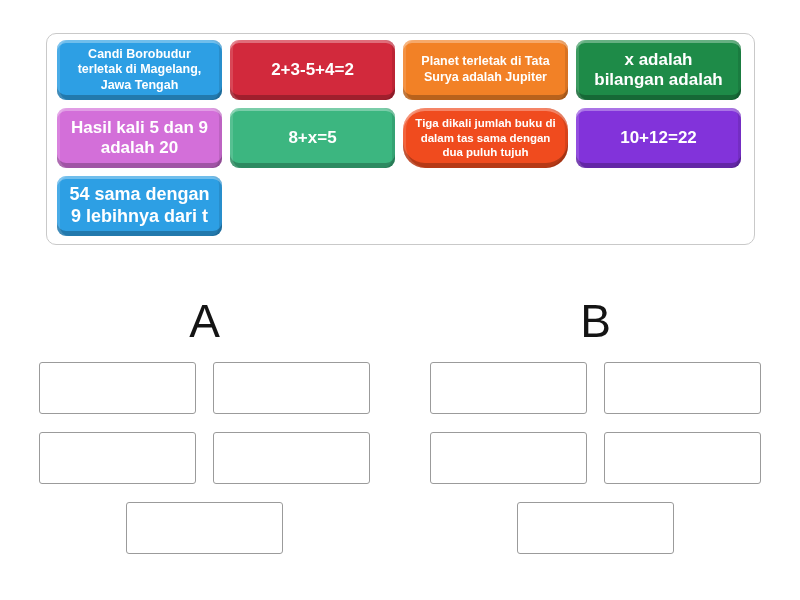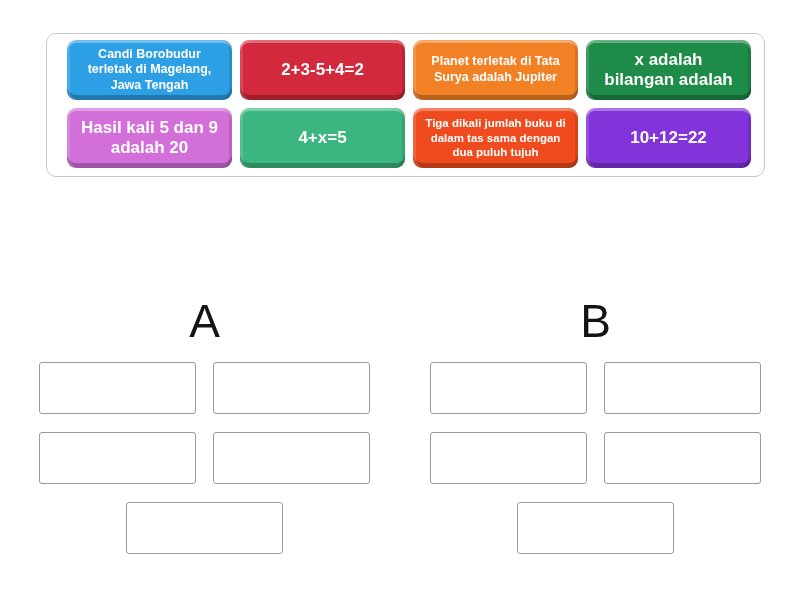--- a/index.html
+++ b/index.html
@@ -8,21 +8,21 @@
     background:#ffffff;
     font-family:"Liberation Sans","DejaVu Sans",sans-serif;
     overflow:hidden;
   }
 
   
   .tray{
     position:absolute;left:46px;top:33px;
     width:687px;
     border:1px solid #c9c9c9;border-radius:10px;
-    padding:6px 10px 8px 20px;
+    padding:6px 10px 8px 10px;
     display:flex;flex-wrap:wrap;gap:8px;
     background:#ffffff;
   }
   .tile{
     width:165px;height:60px;
     border-radius:9px;
     box-sizing:border-box;
     display:flex;align-items:center;justify-content:center;
     text-align:center;
     color:#ffffff;font-weight:bold;
@@ -30,21 +30,21 @@
     background:var(--c,#888);
     box-shadow:
       inset 0 3px 0 rgba(255,255,255,.32),
       inset 3px 0 0 rgba(255,255,255,.14),
       inset -3px 0 0 rgba(0,0,0,.10),
       inset 0 -5px 0 rgba(0,0,0,.24);
     cursor:grab;
     user-select:none;
   }
   .tile.s  {font-size:12.5px;line-height:1.25;}
-  .tile.xs {font-size:11.5px;line-height:1.3;}
+  .tile.xs {font-size:11.5px;line-height:1.3;border-radius:22px;}
   .tile.l  {font-size:17px;line-height:1.2;padding:2px 12px;}
   .tile.xl {font-size:18px;line-height:1.2;padding:2px 6px;}
 
   
   .group{position:absolute;top:290px;width:331px;}
   .group.a{left:39px;}
   .group.b{left:430px;}
   .group-header{
     text-align:center;
     font-size:46px;line-height:1;
@@ -66,23 +66,24 @@
 </style>
 </head>
 <body>
 
 <div class="tray">
   <div class="tile s" style="--c: #2d9fe4;">Candi Borobudur terletak di Magelang, Jawa Tengah</div>
   <div class="tile l" style="--c: #d2293c;">2+3-5+4=2</div>
   <div class="tile s" style="--c: #f28126;">Planet terletak di Tata Surya adalah Jupiter</div>
   <div class="tile l" style="--c: #1e8b48;">x adalah bilangan adalah</div>
   <div class="tile l" style="--c: #d36fd9;">Hasil kali 5 dan 9 adalah 20</div>
-  <div class="tile l" style="--c: #3cb680;">4+x=5</div>
+  <div class="tile l" style="--c: #3cb680;">8+x=5</div>
   <div class="tile xs" style="--c: #f04b1e;">Tiga dikali jumlah buku di dalam tas sama dengan dua puluh tujuh</div>
   <div class="tile l" style="--c: #8233da;">10+12=22</div>
+  <div class="tile xl" style="--c: #2d9fe4;">54 sama dengan 9 lebihnya dari t</div>
 </div>
 
 <div class="group a">
   <div class="group-header">A</div>
   <div class="slots">
     <div class="slot"></div>
     <div class="slot"></div>
     <div class="slot"></div>
     <div class="slot"></div>
     <div class="slot"></div>

